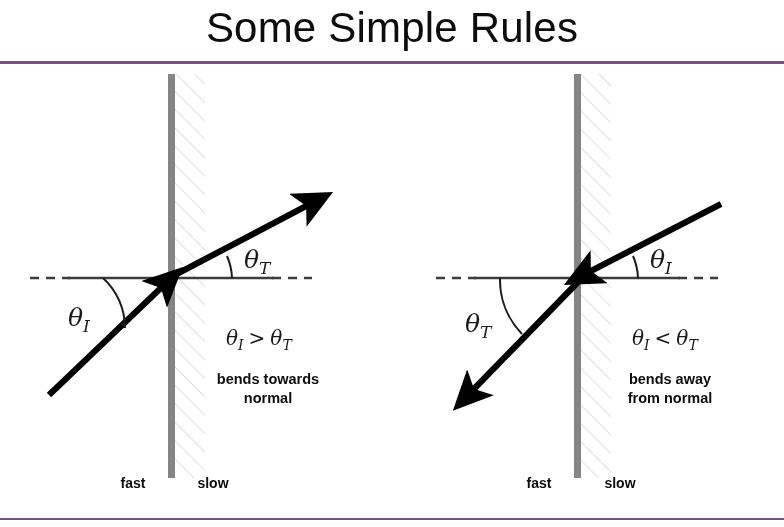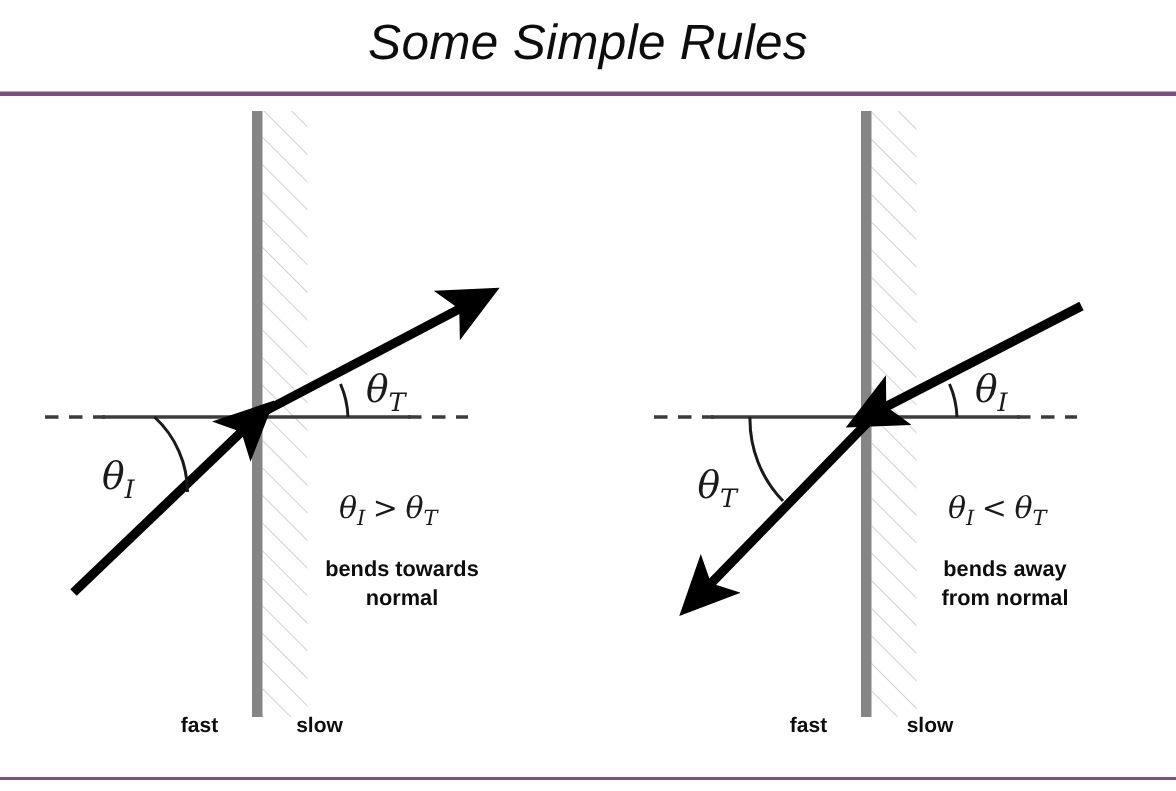--- a/index.html
+++ b/index.html
@@ -21,27 +21,26 @@
     height: 527px;
     background: #ffffff;
   }
   #slide-title {
     position: absolute;
     left: 0;
     top: 2px;
     width: 784px;
     text-align: center;
     font-family: "Liberation Sans", sans-serif;
-    font-size: 33px;
+    font-size: 42px;
     font-weight: 400;
     color: #0d0d0d;
     letter-spacing: 0.2px;
     line-height: 52px;
     white-space: nowrap;
-    font-style: italic;
   }
   .rule {
     position: absolute;
     left: 0;
     width: 784px;
     height: 3px;
     background: #7c4f82;
   }
   #rule-top  { top: 61px; }
   #rule-bottom { top: 518px; height: 2px; }

